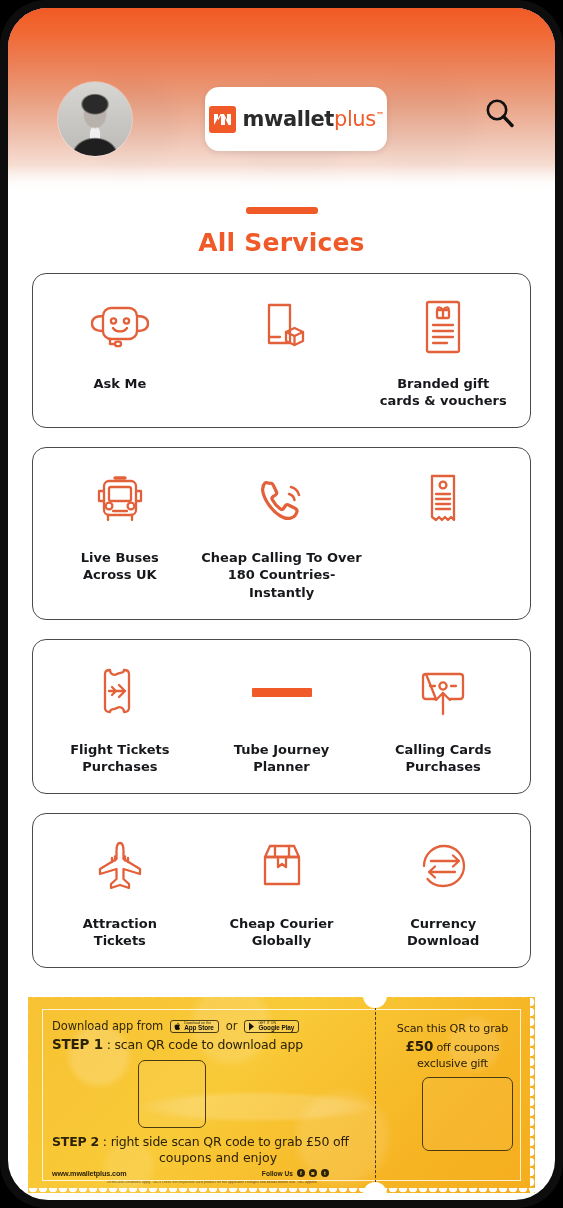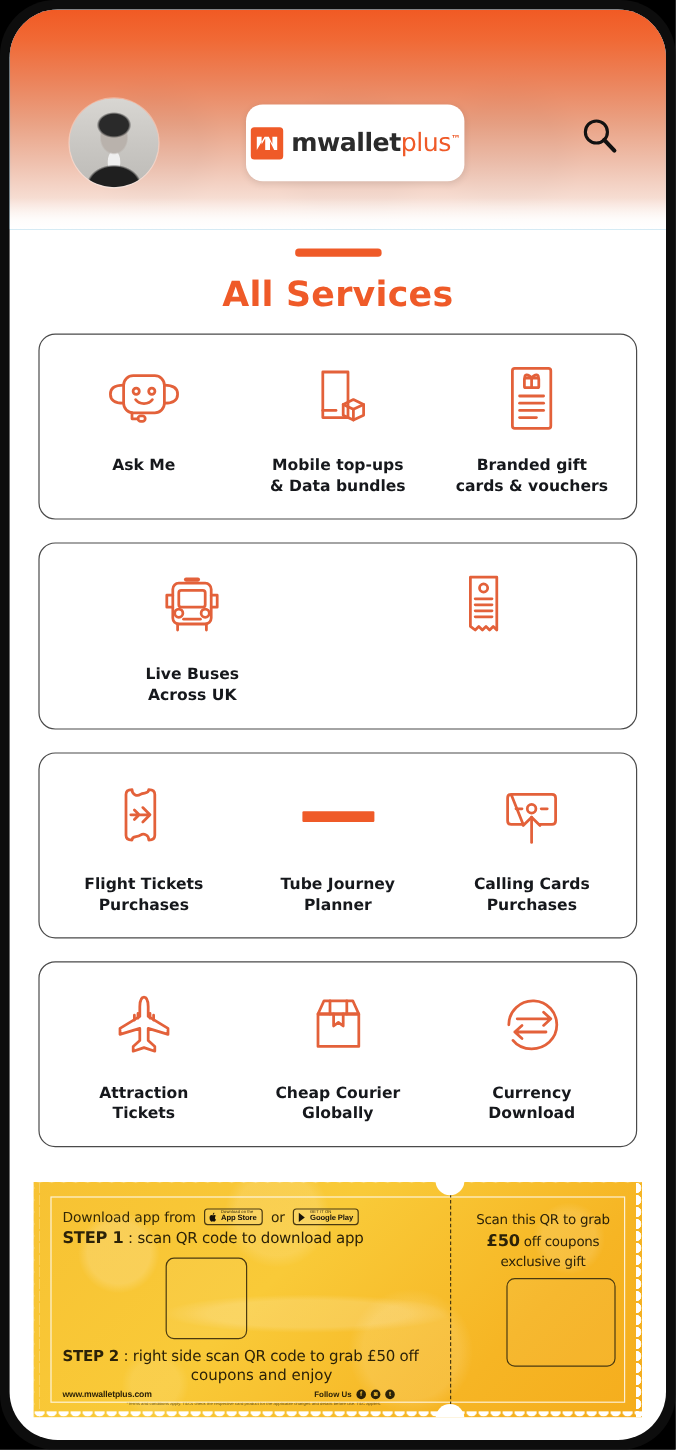--- a/index.html
+++ b/index.html
@@ -23,21 +23,21 @@
     background: #ffffff;
     border-radius: 40px;
     overflow: hidden;
   }
 
   
   .header {
     position: relative;
     width: 100%; height: 183px;
     overflow: hidden;
-    background: #0ea5e9;
+    background: #ec4899;
   }
   .header-photo {
     position: absolute; inset: 0;
     background:
       radial-gradient(circle at 22% 62%, rgba(120,80,70,.40) 0 38px, transparent 60px),
       radial-gradient(circle at 52% 70%, rgba(110,70,60,.38) 0 42px, transparent 66px),
       radial-gradient(circle at 76% 64%, rgba(115,75,62,.34) 0 40px, transparent 64px),
       linear-gradient(180deg, #b8735c 0%, #c98b70 40%, #d9a890 70%, #e7c3b0 100%),
       repeating-linear-gradient(90deg, rgba(0,0,0,.05) 0 26px, rgba(255,255,255,.04) 26px 52px);
     filter: blur(1.2px);
@@ -106,21 +106,21 @@
     cursor: pointer;
   }
 
   
   .title-wrap { text-align: center; padding-top: 16px; }
   .title-bar {
     width: 72px; height: 7px; border-radius: 3px;
     background: #ef5a28; margin: 0 auto 14px;
   }
   .title-text {
-    font-size: 29px; font-weight: 700; color: #ef5a28;
+    font-size: 25px; font-weight: 700; color: #ef5a28;
     letter-spacing: .2px;
     font-family: "DejaVu Sans", sans-serif;
   }
 
   
   .cards { padding: 16px 24px 0; }
   .card {
     border: 1.2px solid #4a4a4a;
     border-radius: 14px;
     background: #fff;
@@ -224,21 +224,21 @@
   .step2 {
     position: absolute; left: 24px; top: 137px; width: 312px;
     text-align: center;
   }
   .step2 .l1 { font-size: 12.5px; color: #2c2208; letter-spacing: -.2px; text-align: left;
     font-family: "DejaVu Sans", sans-serif; }
   .step2 .l2 { font-size: 12.5px; color: #2c2208; margin-top: 1px; padding-left: 20px;
     font-family: "DejaVu Sans", sans-serif; }
   .cp-foot {
     position: absolute; left: 24px; right: 206px; top: 172px;
-    display: flex; align-items: flex-end; justify-content: space-between;
+    display: flex; align-items: flex-start; justify-content: space-between;
   }
   .cp-url { font-size: 7.2px; font-weight: 700; color: #2c2208; letter-spacing: -.1px; }
   .follow { display: flex; align-items: center; gap: 4px; }
   .follow-lbl { font-size: 6.6px; font-weight: 700; color: #2c2208; }
   .soc { width: 8px; height: 8px; border-radius: 50%; background: #2c2208;
          display: flex; align-items: center; justify-content: center; }
   .soc span { color: #f7c233; font-size: 5.4px; font-weight: 700; line-height: 1; }
   .fineprint {
     position: absolute; left: 70px; right: 210px; top: 184px;
     font-size: 3.6px; color: #3a2d0b; text-align: center; line-height: 1.1;
@@ -325,22 +325,20 @@
         <div class="cell">
           <div class="cell-icon">
             <svg width="52" height="56" viewBox="0 0 52 56" fill="none" stroke="#e3613a" stroke-width="2.3" stroke-linecap="round" stroke-linejoin="round">
               <path d="M13 6 L34 6 L34 44 L13 44 Z"></path>
               <line x1="13" y1="38" x2="24" y2="38"></line>
               <path d="M30 33 L38.5 29 L47 33 L47 42 L38.5 46 L30 42 Z"></path>
               <path d="M30 33 L38.5 37 L47 33"></path>
               <line x1="38.5" y1="37" x2="38.5" y2="46"></line>
             </svg>
           </div>
-          <div class="cell-label">Mobile top-ups
-&amp; Data bundles</div>
         </div>
 
         <div class="cell">
           <div class="cell-icon">
             <svg width="48" height="58" viewBox="0 0 48 58" fill="none" stroke="#e3613a" stroke-width="2.3" stroke-linecap="round" stroke-linejoin="round">
               <rect x="8" y="4" width="32" height="50" rx="2"></rect>
               <rect x="18" y="12" width="12" height="8" rx="1"></rect>
               <line x1="24" y1="12" x2="24" y2="20"></line>
               <path d="M24 12 C21 8 17.5 9 18.5 12"></path>
               <path d="M24 12 C27 8 30.5 9 29.5 12"></path>
@@ -367,20 +365,31 @@
               <circle cx="18" cy="33" r="3.4"></circle>
               <circle cx="40" cy="33" r="3.4"></circle>
               <path d="M17 42 L17 47 M41 42 L41 47"></path>
               <line x1="22" y1="38" x2="36" y2="38"></line>
             </svg>
           </div>
           <div class="cell-label">Live Buses
 Across UK</div>
         </div>
 
+        <div class="cell">
+          <div class="cell-icon">
+            <svg width="58" height="56" viewBox="0 0 58 56" fill="none" stroke="#e3613a" stroke-width="3.2" stroke-linecap="round" stroke-linejoin="round">
+              <path d="M12 10 C8 14 9 22 16 32 C23 42 32 47 38 45 C41 44 43.5 41 44 38.5 C44.3 37 43.6 36 42 35.2 L35.5 32 C34 31.3 33 31.8 32.2 33 L30.5 35.5 C29.8 36.5 28.8 36.7 27.6 36 C24.5 34 21 30 19.2 26.6 C18.6 25.4 18.9 24.4 19.9 23.7 L22.5 22 C23.7 21.2 24.1 20.2 23.4 18.7 L20.3 12.2 C19.5 10.6 18.4 10 17 10.3 C15.6 10.6 13.6 8.6 12 10 Z"></path>
+              <path d="M38 14 C42 15 45 18 46 22" stroke-width="2.6"></path>
+              <path d="M36 21 C39 21.8 41 24 41.5 27" stroke-width="2.6"></path>
+            </svg>
+          </div>
+          <div class="cell-label">Cheap Calling To Over
+180 Countries-Instantly</div>
+        </div>
 
         <div class="cell">
           <div class="cell-icon">
             <svg width="44" height="58" viewBox="0 0 44 58" fill="none" stroke="#e3613a" stroke-width="2.3" stroke-linecap="round" stroke-linejoin="round">
               <path d="M11 4 L33 4 L33 48 L30 45 L27 48 L24 45 L21 48 L18 45 L15 48 L11 45 Z"></path>
               <circle cx="22" cy="13" r="3.4"></circle>
               <line x1="15" y1="22" x2="29" y2="22"></line>
               <line x1="15" y1="27" x2="29" y2="27"></line>
               <line x1="15" y1="32" x2="29" y2="32"></line>
               <line x1="15" y1="37" x2="29" y2="37"></line>

